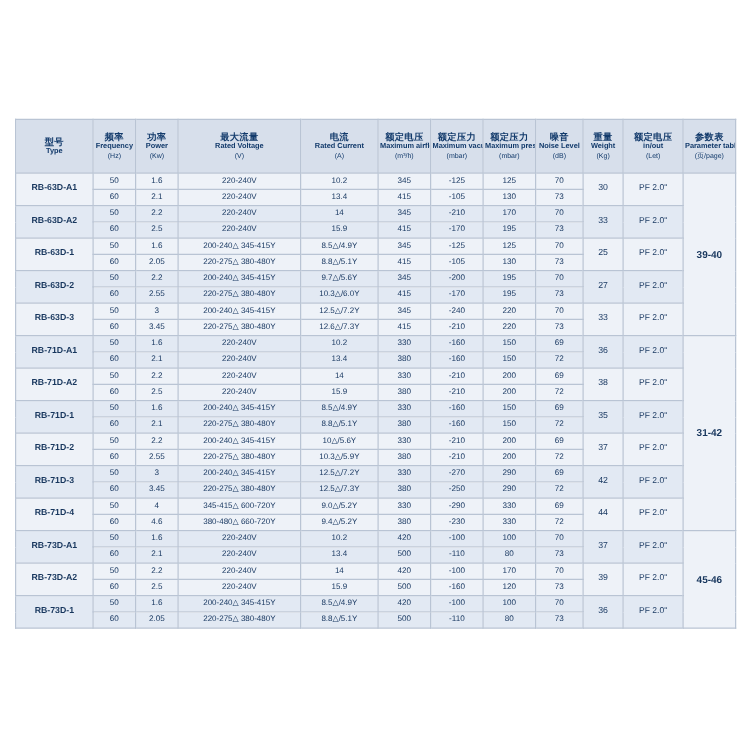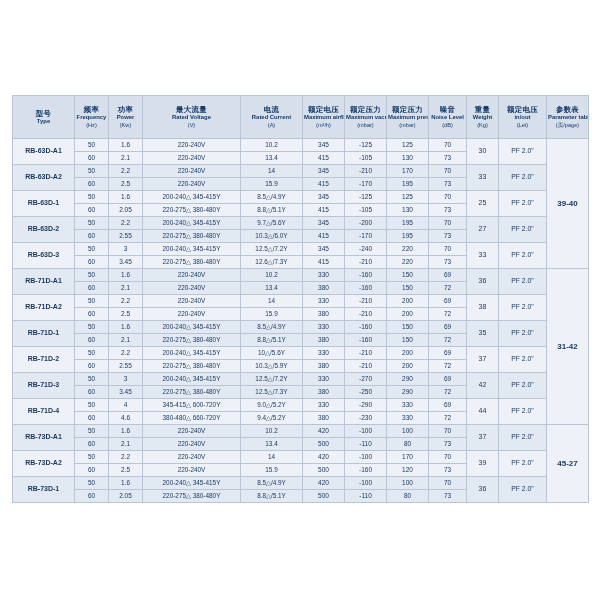--- a/index.html
+++ b/index.html
@@ -416,21 +416,21 @@
           <td class="band-b">50</td>
           <td class="band-b">1.6</td>
           <td class="band-b volt">220-240V</td>
           <td class="band-b cur">10.2</td>
           <td class="band-b">420</td>
           <td class="band-b">-100</td>
           <td class="band-b">100</td>
           <td class="band-b">70</td>
           <td rowspan="2" class="band-b wt">37</td>
           <td rowspan="2" class="band-b io">PF 2.0"</td>
-          <td rowspan="6" class="band-a page">45-27</td>
+          <td rowspan="6" class="band-a page">45-46</td>
         </tr>
         <tr>
           <td class="band-b">60</td>
           <td class="band-b">2.1</td>
           <td class="band-b volt">220-240V</td>
           <td class="band-b cur">13.4</td>
           <td class="band-b">500</td>
           <td class="band-b">-110</td>
           <td class="band-b">80</td>
           <td class="band-b">73</td>

